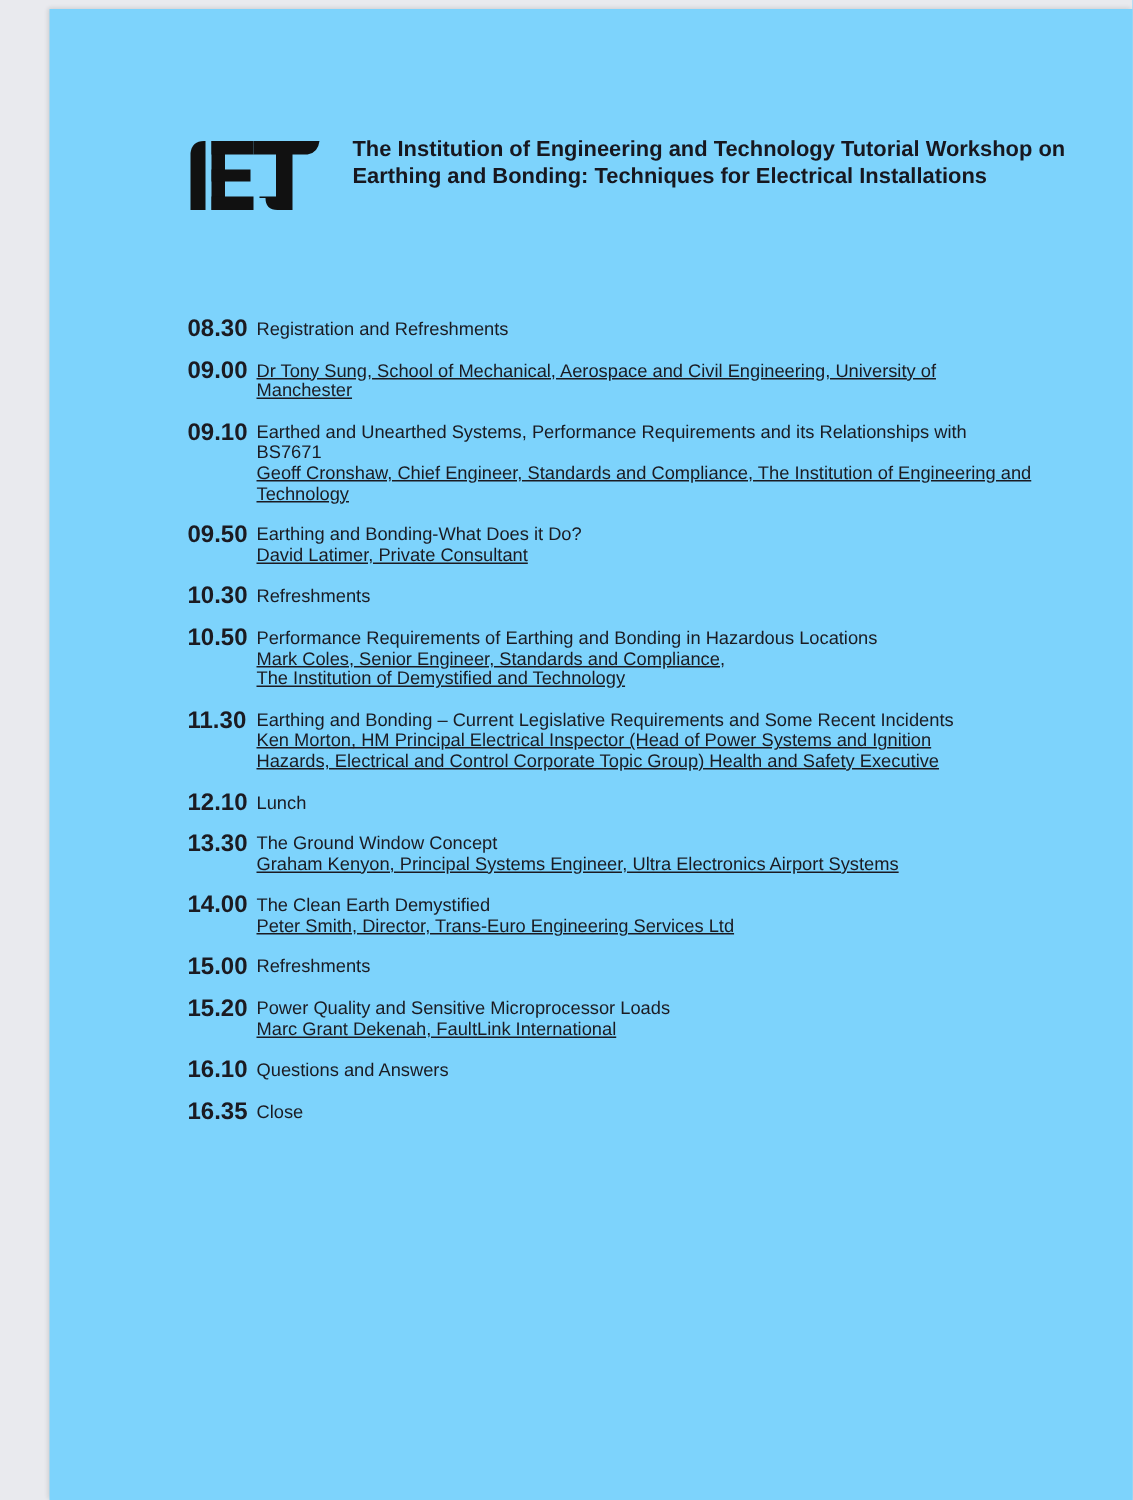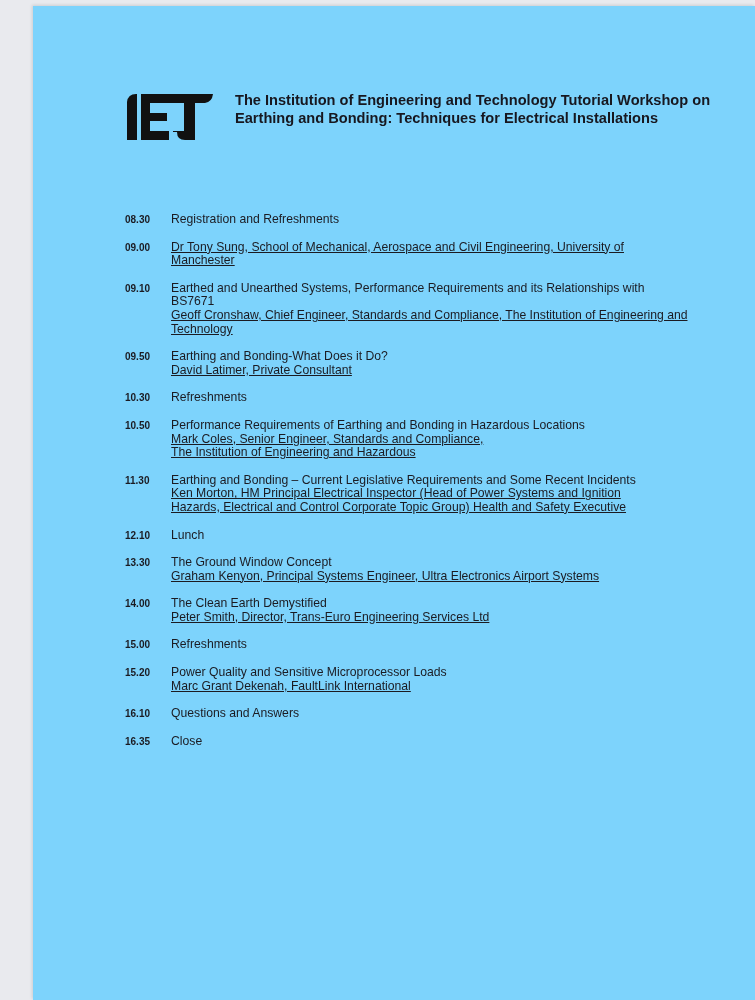--- a/index.html
+++ b/index.html
@@ -26,21 +26,21 @@
     font-weight: bold; font-size: 14.6px; line-height: 18px; margin: 0;
     color: #17171f;
   }
   .subinfo {
     margin-top: 12px; font-weight: bold; font-size: 13.2px; line-height: 17px; color: #17171f;
   }
   .agenda {
     position: absolute; left: 92px; top: 205px; width: 560px;
   }
   .item { display: flex; font-size: 12.2px; line-height: 13.6px; }
-  .time { width: 46px; flex: 0 0 46px; font-weight: bold; font-size: 10px; }
+  .time { width: 46px; flex: 0 0 46px; font-weight: bold; font-size: 16px; }
   .body { flex: 1; }
   .session { font-weight: normal; }
   .speaker { font-weight: normal; text-decoration: underline; }
 </style>
 </head>
 <body>
 
 <div class="page">
 
   <svg class="logo" viewBox="0 0 90 50">
@@ -91,21 +91,21 @@
       <div class="time">10.30</div>
       <div class="body">
           <div class="session">Refreshments</div>
         </div>
     </div>
     <div class="item" style="margin-top:14px">
       <div class="time">10.50</div>
       <div class="body">
         <div class="session">Performance Requirements of Earthing and Bonding in Hazardous Locations</div>
         <div class="speaker">Mark Coles, Senior Engineer, Standards and Compliance,</div>
-        <div class="speaker">The Institution of Engineering and Hazardous</div>
+        <div class="speaker">The Institution of Demystified and Technology</div>
       </div>
     </div>
     <div class="item" style="margin-top:14px">
       <div class="time">11.30</div>
       <div class="body">
         <div class="session" style="width:480px">Earthing and Bonding – Current Legislative Requirements and Some Recent Incidents</div>
         <div class="speaker" style="width:500px">Ken Morton, HM Principal Electrical Inspector (Head of Power Systems and Ignition Hazards, Electrical and Control Corporate Topic Group) Health and Safety Executive</div>
       </div>
     </div>
     <div class="item" style="margin-top:14px">

